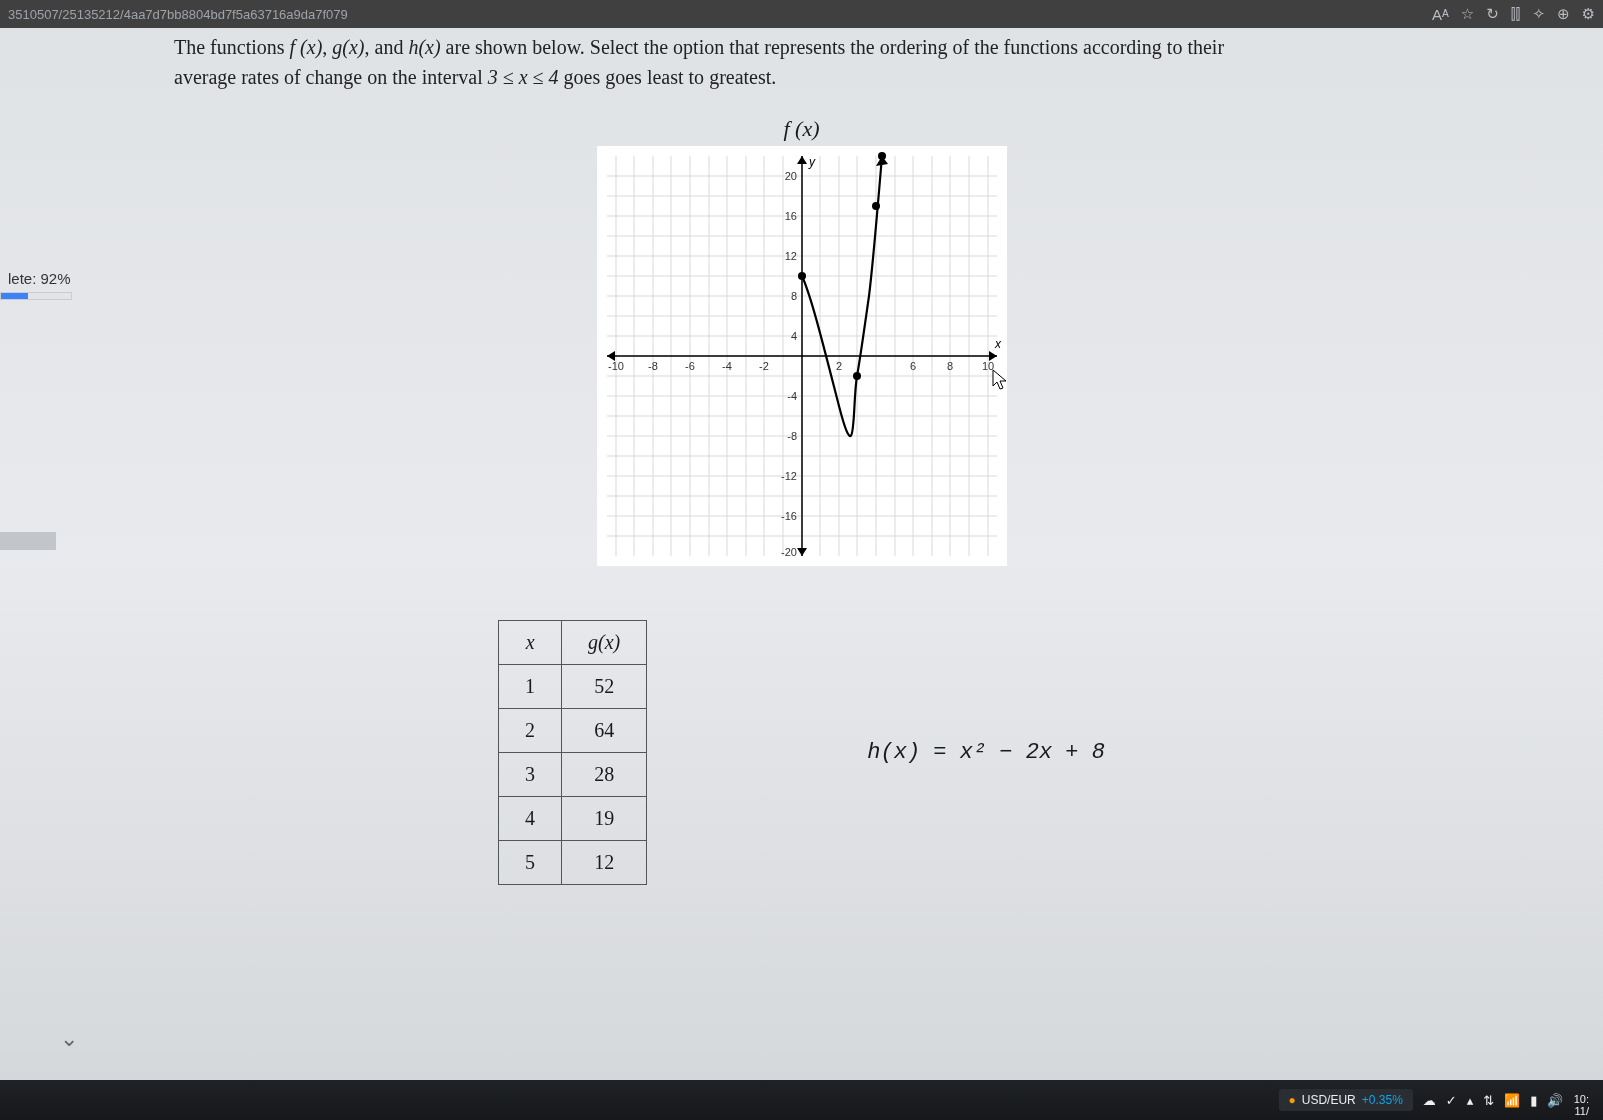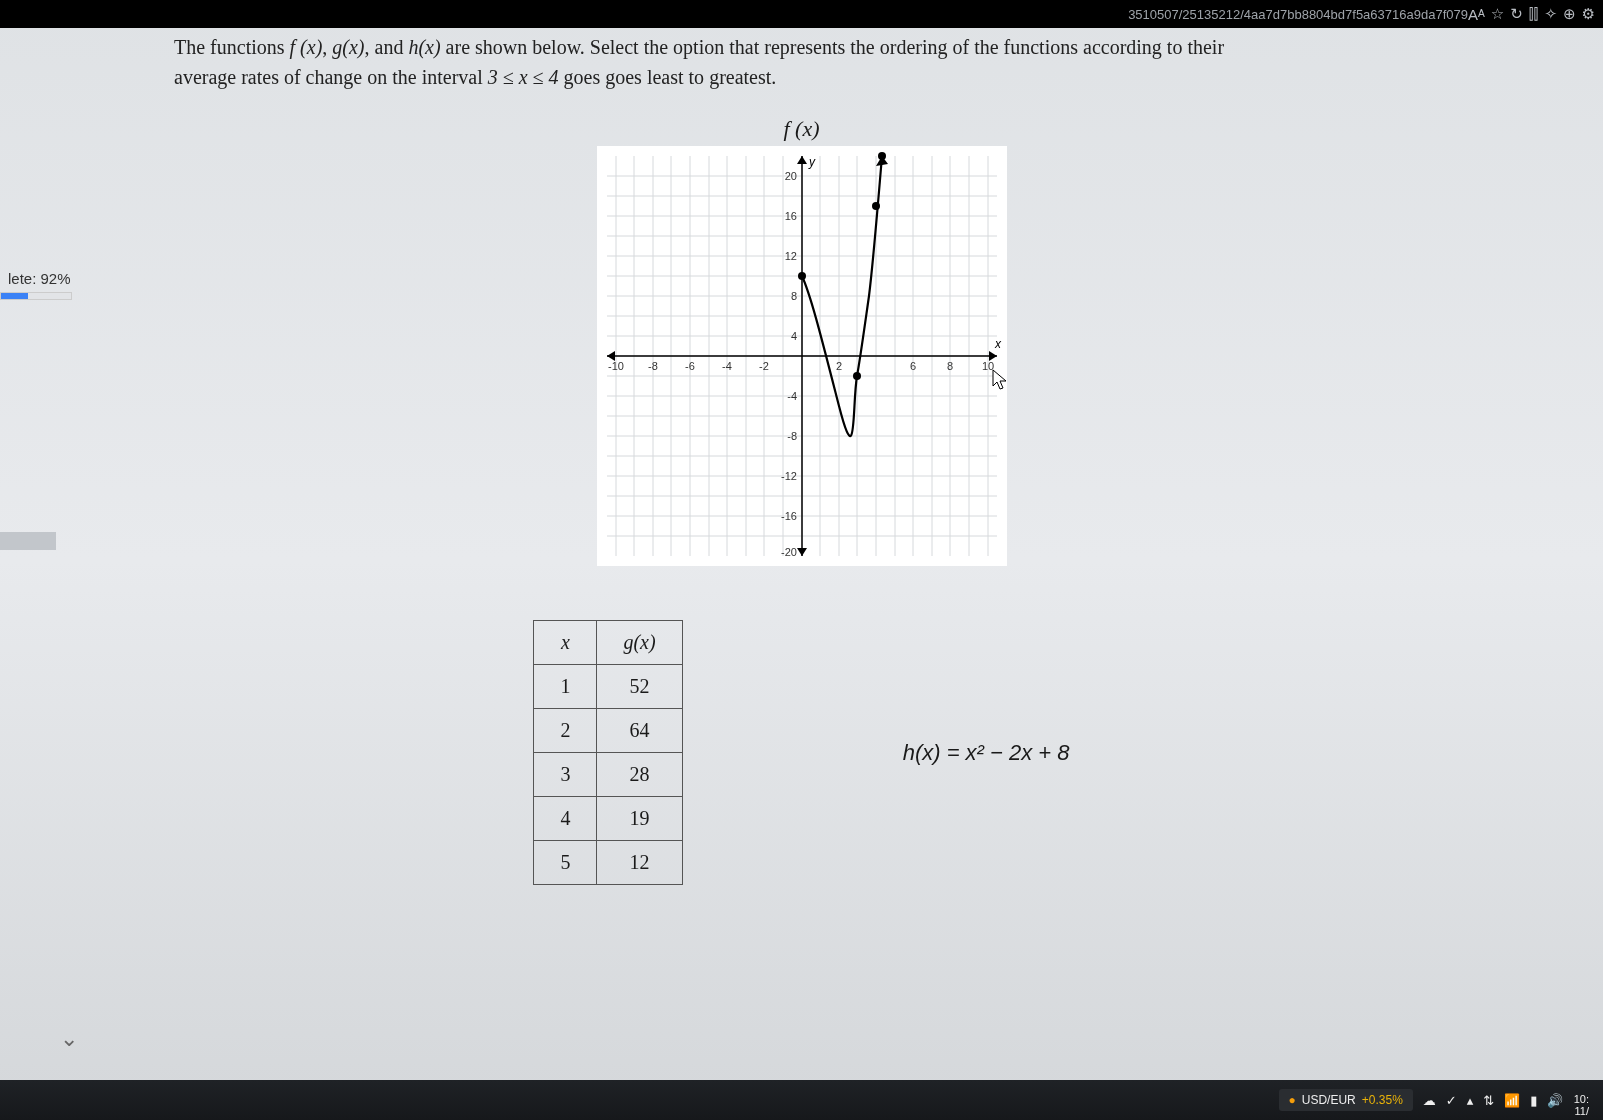--- a/index.html
+++ b/index.html
@@ -6,30 +6,30 @@
   body {
     font-family: 'Segoe UI', Arial, sans-serif;
     background: linear-gradient(180deg, #dfe2e5 0%, #e8eaed 50%, #d4d7da 100%);
     width: 1603px;
     height: 1120px;
     overflow: hidden;
     position: relative;
   }
   .browser-bar {
     height: 28px;
-    background: #000000;
+    background: #404040;
     color: #b8bcc2;
     display: flex;
     align-items: center;
     padding: 0 8px;
     font-size: 13px;
-    justify-content: flex-end;
+    justify-content: space-between;
   }
   .browser-url { color: #9ea3a9; }
-  .browser-icons { display: flex; gap: 6px; align-items: center; color: #b8bcc2; }
+  .browser-icons { display: flex; gap: 12px; align-items: center; color: #b8bcc2; }
   .browser-icons span { cursor: pointer; font-size: 15px; }
   .content {
     padding: 4px 130px 0 130px;
     color: #1a1a1a;
   }
   .question {
     font-family: Georgia, 'Times New Roman', serif;
     font-size: 20px;
     line-height: 1.5;
     color: #222;
@@ -80,21 +80,21 @@
     background: transparent;
   }
   .gtable td, .gtable th {
     border: 1px solid #555;
     padding: 10px 26px;
     text-align: center;
     font-weight: normal;
   }
   .gtable th { font-style: italic; }
   .hfunc {
-    font-family: Liberation Sans, sans-serif;
+    font-family: Liberation Mono, monospace;
     font-style: italic;
     font-size: 22px;
   }
   .taskbar {
     position: absolute;
     bottom: 0;
     left: 0;
     right: 0;
     height: 40px;
     background: linear-gradient(180deg, #1f2226 0%, #16181b 100%);
@@ -107,21 +107,21 @@
     gap: 10px;
   }
   .taskbar .stock {
     background: #2a2d31;
     padding: 4px 10px;
     border-radius: 3px;
     display: flex;
     align-items: center;
     gap: 6px;
   }
-  .taskbar .stock .pct { color: #eab308; }
+  .taskbar .stock .pct { color: #0ea5e9; }
   .tray { display: flex; gap: 10px; align-items: center; }
   .tray span { font-size: 13px; }
   .time-block { text-align: right; line-height: 1.1; font-size: 11px; padding-right: 6px; margin-top: 10px;}
   .chevron {
     position: absolute;
     left: 60px;
     bottom: 68px;
     color: #666;
     font-size: 22px;
   }

